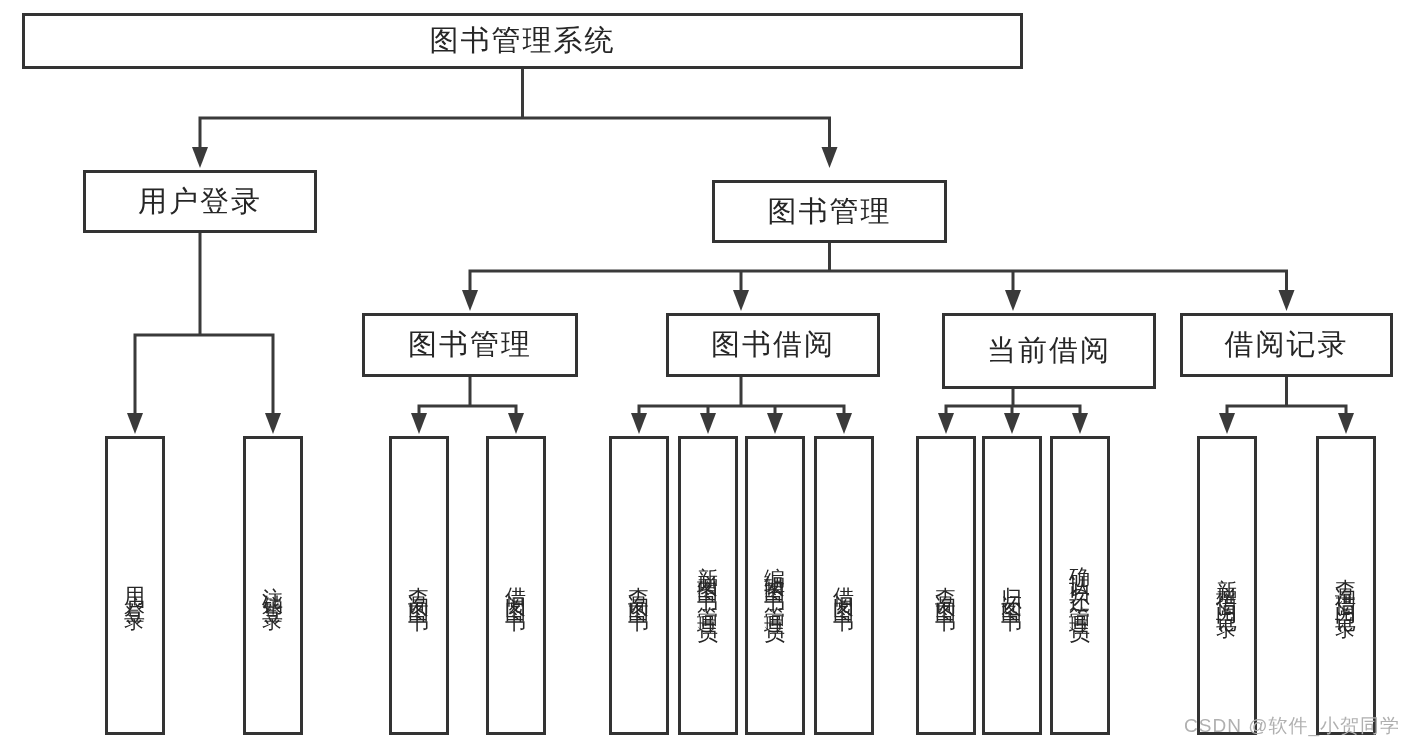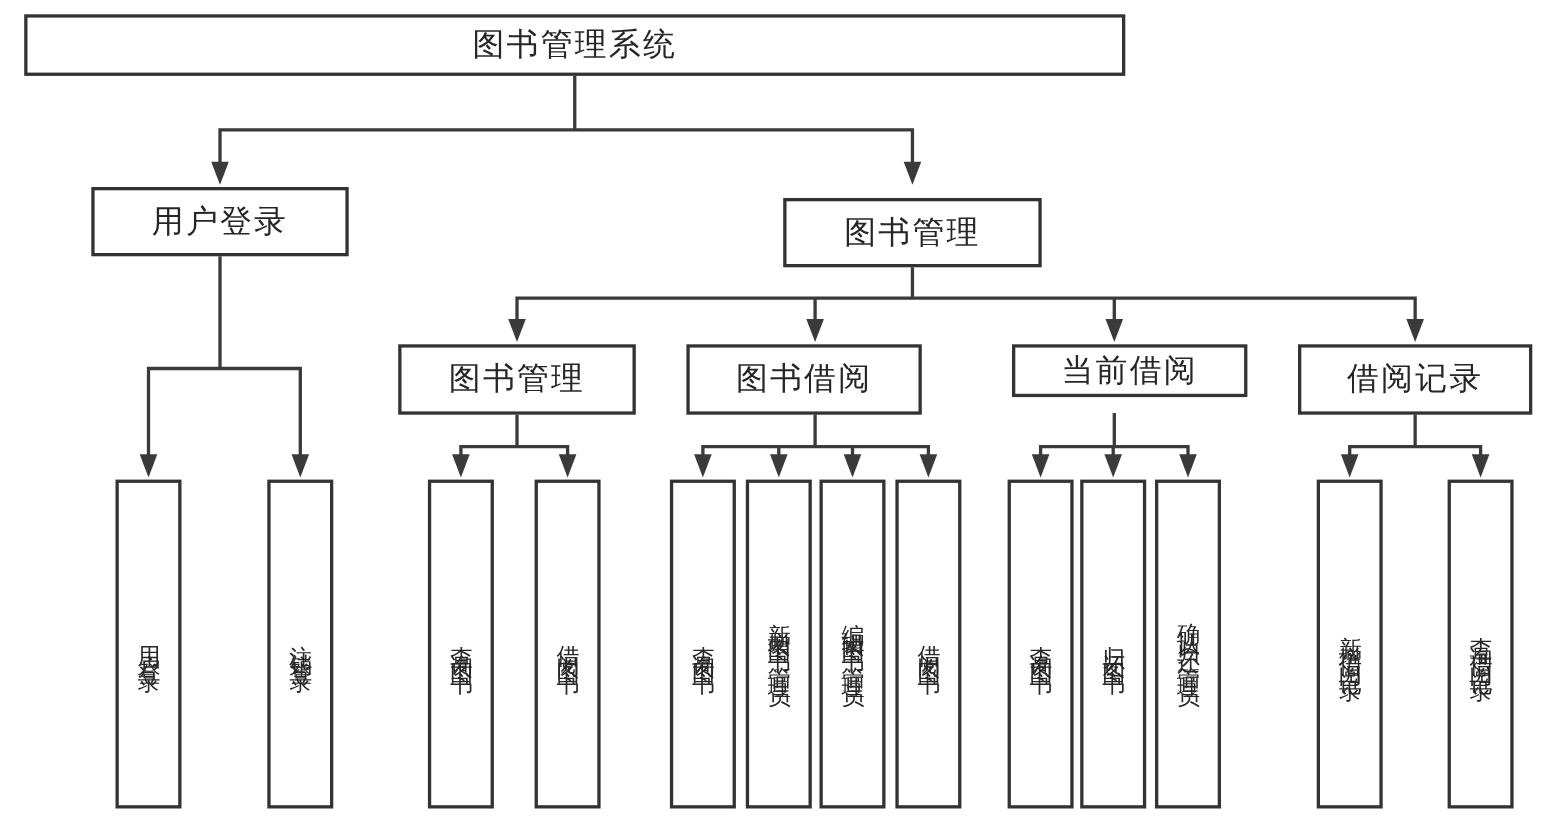--- a/index.html
+++ b/index.html
@@ -75,24 +75,24 @@
       </div>
       <div class="node vert" style="left: 105px; top: 436px; width: 60px; height: 299px;">
         <span class="lbl">用户登录</span>
       </div>
       <div class="node vert" style="left: 243px; top: 436px; width: 60px; height: 299px;">
         <span class="lbl">注销登录</span>
       </div>
       <div class="node horiz" style="left: 362px; top: 313px; width: 216px; height: 64px;">
         <span class="lbl">图书管理</span>
       </div>
-      <div class="node horiz" style="left: 624px; top: 313px; width: 214px; height: 64px;">
+      <div class="node horiz" style="left: 666px; top: 313px; width: 214px; height: 64px;">
         <span class="lbl">图书借阅</span>
       </div>
-      <div class="node horiz" style="left: 920px; top: 313px; width: 214px; height: 48px; justify-content: center;">
+      <div class="node horiz" style="left: 942px; top: 313px; width: 214px; height: 76px; justify-content: center;">
         <span class="lbl">当前借阅</span>
       </div>
       <div class="node horiz" style="left: 1180px; top: 313px; width: 213px; height: 64px;">
         <span class="lbl">借阅记录</span>
       </div>
       <div class="node vert" style="left: 389px; top: 436px; width: 60px; height: 299px;">
         <span class="lbl">查询图书</span>
       </div>
       <div class="node vert" style="left: 486px; top: 436px; width: 60px; height: 299px;">
         <span class="lbl">借阅图书</span>
@@ -118,13 +118,14 @@
       <div class="node vert" style="left: 1050px; top: 436px; width: 60px; height: 299px;">
         <span class="lbl">确认归还（管理员）</span>
       </div>
       <div class="node vert" style="left: 1197px; top: 436px; width: 60px; height: 299px;">
         <span class="lbl">新增借阅记录</span>
       </div>
       <div class="node vert" style="left: 1316px; top: 436px; width: 60px; height: 299px;">
         <span class="lbl">查询借阅记录</span>
       </div>
     </div>
+  <div class="watermark">CSDN @软件_小贺同学</div>
 </div>
 
 </body></html>

